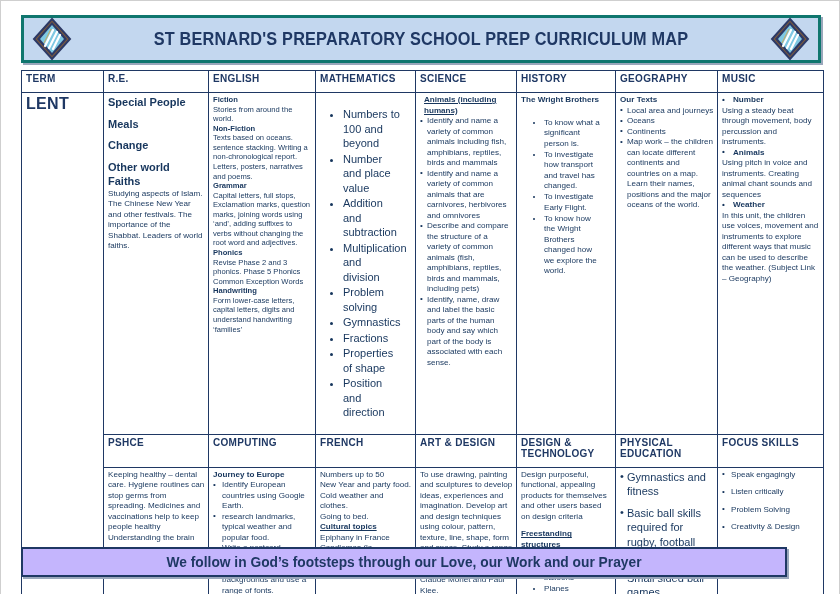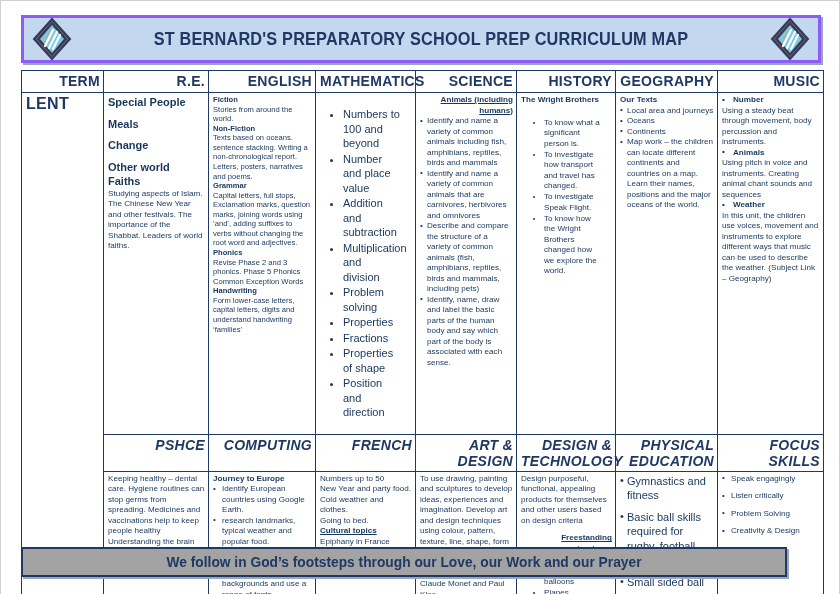--- a/index.html
+++ b/index.html
@@ -26,21 +26,21 @@
   }
   
   #title-banner {
     position: absolute;
     left: 20px;
     top: 14px;
     width: 800px;
     height: 48px;
     box-sizing: border-box;
     background: #c3d7ef;
-    border: 3px solid #8b5cf6;
+    border: 3px solid #0f766e;
     box-shadow: 2px 2px 0 #9aa7bb;
     display: flex;
     align-items: center;
     justify-content: center;
     padding: 0 8px;
   }
   #title-text {
     flex: 1;
     text-align: center;
     font-size: 17.5px;
@@ -69,48 +69,48 @@
     width: 802px;
   }
   table.cmap td {
     border: 1.5px solid #1f3864;
     vertical-align: top;
     padding: 2px 3px 2px 4px;
     background: #ffffff;
   }
   td.hdr {
     background: #c3d7ef;
-    text-align: right;
+    text-align: left;
     vertical-align: middle;
     font-weight: bold;
-    font-size: 14px;
+    font-size: 10px;
     color: #1f3864;
     letter-spacing: 0.3px;
     padding: 3px 2px;
     height: 17px;
   }
-  td.hdr.two-line { height: 28px; font-style: italic; }
+  td.hdr.two-line { height: 28px; }
   td.termcell {
     background: #c3d7ef;
     font-weight: bold;
     font-size: 16px;
     color: #1f3864;
     letter-spacing: 0.3px;
     vertical-align: top;
     padding: 3px 5px;
   }
   td.body {
     font-size: 7.6px;
     line-height: 1.26;
     color: #17365d;
   }
   
   .blk { margin: 0; padding: 0; }
   .b   { font-weight: bold; }
-  .u   { text-decoration: underline; text-align: right; }
+  .u   { text-decoration: underline; }
   .sp  { height: 7px; }
   ul.bul {
     margin: 12px;
     padding: 0 0 0 11px;
     list-style: disc;
   }
   ul.bul > li {
     margin: 0 0 0.5px 0;
     padding: 0;
   }
@@ -128,21 +128,21 @@
   .mid { font-size: 8.1px; line-height: 1.30; }
   ul.bul.big > li { margin-bottom: 1px; }
   
   #footer-banner {
     position: absolute;
     left: 20px;
     top: 546px;
     width: 766px;
     height: 30px;
     box-sizing: border-box;
-    background: #a3a3a3;
+    background: #c4b5fd;
     border: 2.5px solid #1f3864;
     box-shadow: 2px 2px 0 #9aa7bb;
     display: flex;
     align-items: center;
     justify-content: center;
   }
   #footer-text {
     font-size: 14.5px;
     font-weight: bold;
     color: #1f3864;
@@ -242,41 +242,41 @@
         <div class="blk">Form lower-case letters, capital letters, digits and understand handwriting ‘families’</div>
       </td>
 
       <td class="body">
         <ul class="bul big">
           <li>Numbers to 100 and beyond</li>
           <li>Number and place value</li>
           <li>Addition and subtraction</li>
           <li>Multiplication and division</li>
           <li>Problem solving</li>
-          <li>Properties</li>
+          <li>Gymnastics</li>
           <li>Fractions</li>
           <li>Properties of shape</li>
           <li>Position and direction</li>
         </ul>
       </td>
 
       <td class="body">
         <div class="blk b u mid" style="padding-left:4px">Animals (including humans)</div>
         <div class="dotline mid">Identify and name a variety of common animals including fish, amphibians, reptiles, birds and mammals</div>
         <div class="dotline mid">Identify and name a variety of common animals that are carnivores, herbivores and omnivores</div>
         <div class="dotline mid">Describe and compare the structure of a variety of common animals (fish, amphibians, reptiles, birds and mammals, including pets)</div>
         <div class="dotline mid">Identify, name, draw and label the basic parts of the human body and say which part of the body is associated with each sense.</div>
       </td>
 
       <td class="body">
         <div class="blk b mid">The Wright Brothers</div>
         <ul class="bul mid">
           <li>To know what a significant person is.</li>
           <li>To investigate how transport and travel has changed.</li>
-          <li>To investigate Speak Flight.</li>
+          <li>To investigate Early Flight.</li>
           <li>To know how the Wright Brothers changed how we explore the world.</li>
         </ul>
       </td>
 
       <td class="body">
         <div class="blk b mid">Our Texts</div>
         <div class="dotline mid">Local area and journeys</div>
         <div class="dotline mid">Oceans</div>
         <div class="dotline mid">Continents</div>
         <div class="dotline mid">Map work – the children can locate different continents and countries on a map. Learn their names, positions and the major oceans of the world.</div>

